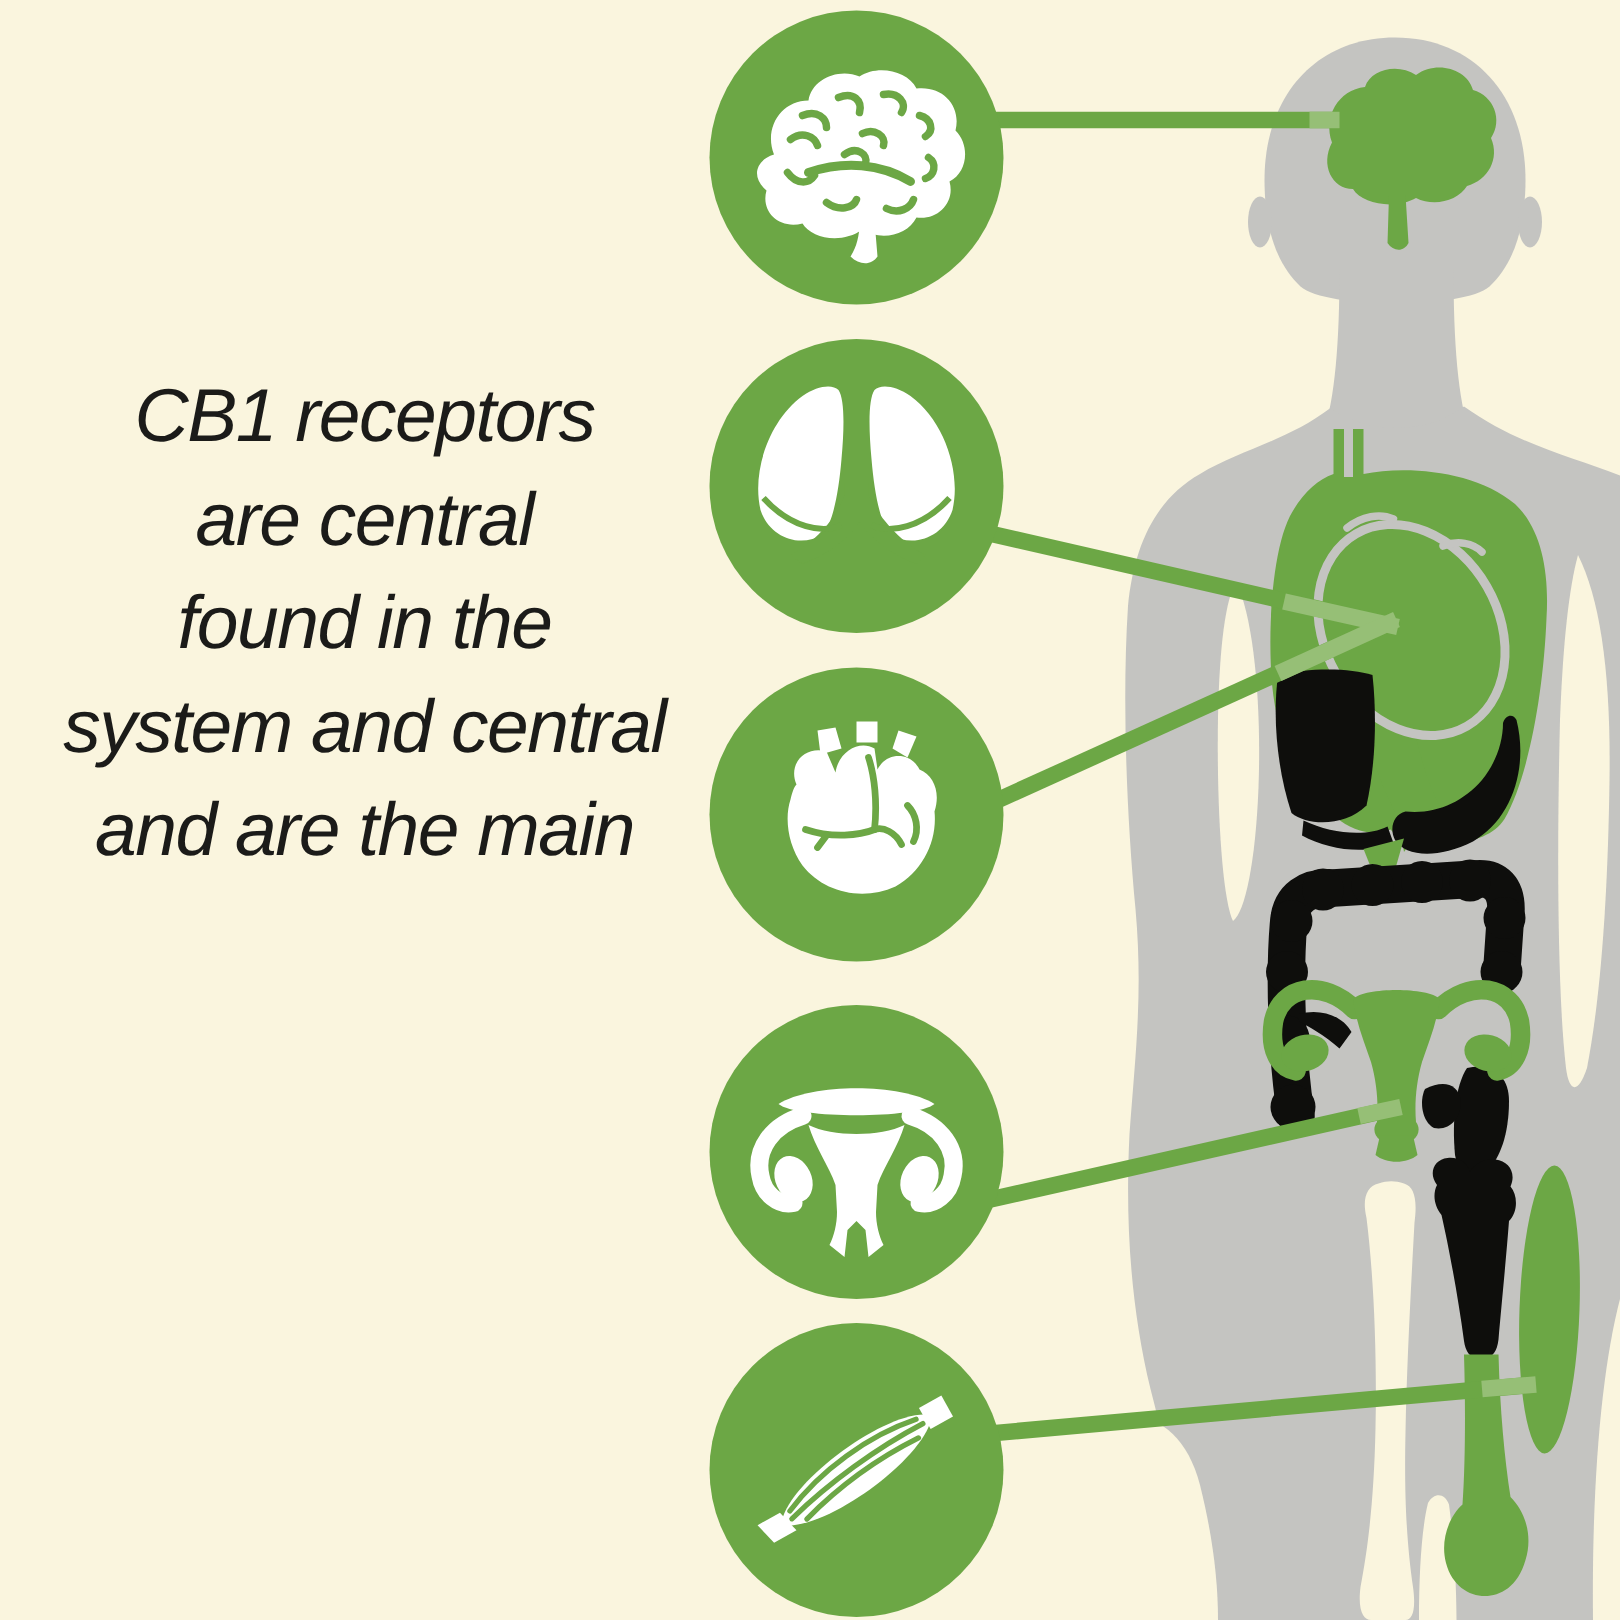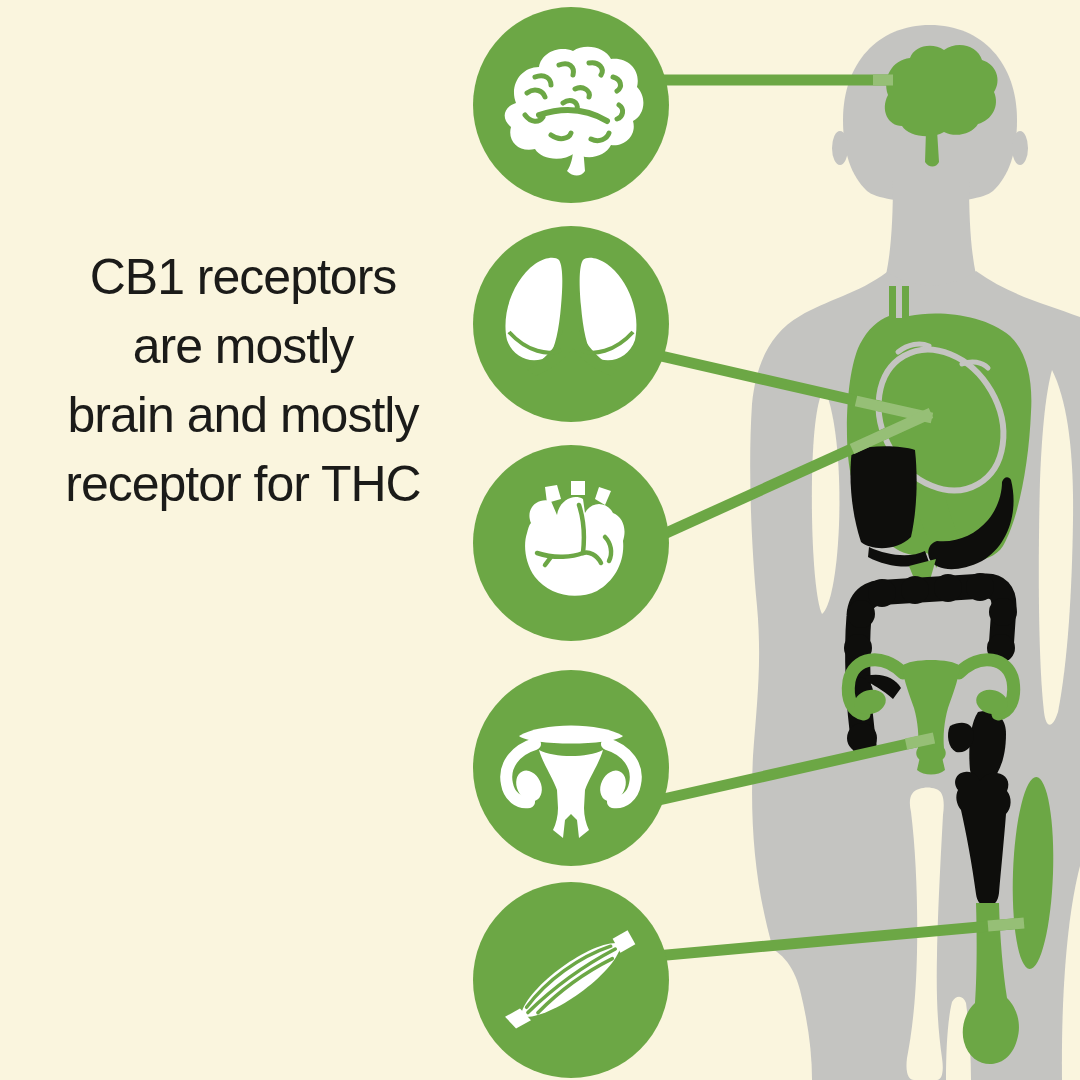--- a/index.html
+++ b/index.html
@@ -2,21 +2,21 @@
 <html style="--bg: #FAF5DE; --green: #6CA745; --light-green: #96BF76; --gray: #C4C4C1; --black: #0E0E0C; --white: #FFFFFF; --text: #1B1B19;"><head>
 <meta charset="utf-8">
 <style>
   :root{
     --bg:#FAF5DE; --green:#6CA745; --light-green:#96BF76;
     --gray:#C4C4C1; --black:#0E0E0C; --white:#FFFFFF; --text:#1B1B19;
   }
   *{margin:0;padding:0;box-sizing:border-box;}
   html,body{width:1080px;height:1080px;overflow:hidden;}
   body{background:var(--bg);font-family:"Liberation Sans","DejaVu Sans",sans-serif;position:relative;}
-  .stage{position:absolute;inset:0;width:1080px;height:908px;background:var(--bg);}
+  .stage{position:absolute;inset:0;width:1080px;height:908px;background:var(--bg);font-style:italic;}
   .art{position:absolute;left:0;top:0;width:1080px;height:1080px;}
   .caption{
     position:absolute;left:12px;top:243px;width:462px;
     text-align:center;color:var(--text);
     font-size:50px;line-height:69px;letter-spacing:-1px;font-weight:400;
   }
   .caption .cap-line{white-space:pre-wrap;}
 </style>
 </head>
 <body>
@@ -237,18 +237,19 @@
             <path d="M-46,7 C-16,2 16,2 46,7"></path>
           </g>
         </g>
       </g>
 
     </g>
   </svg>
 
   <div class="caption">
     <div class="cap-line">CB1 receptors</div>
-    <div class="cap-line">are mostly</div>
-    <div class="cap-line">brain and mostly</div>
-    <div class="cap-line">receptor for THC</div>
+    <div class="cap-line">are central</div>
+    <div class="cap-line">found in the</div>
+    <div class="cap-line">system and central</div>
+    <div class="cap-line">and are the main</div>
   </div>
 
 </div>
 
 </body></html>

